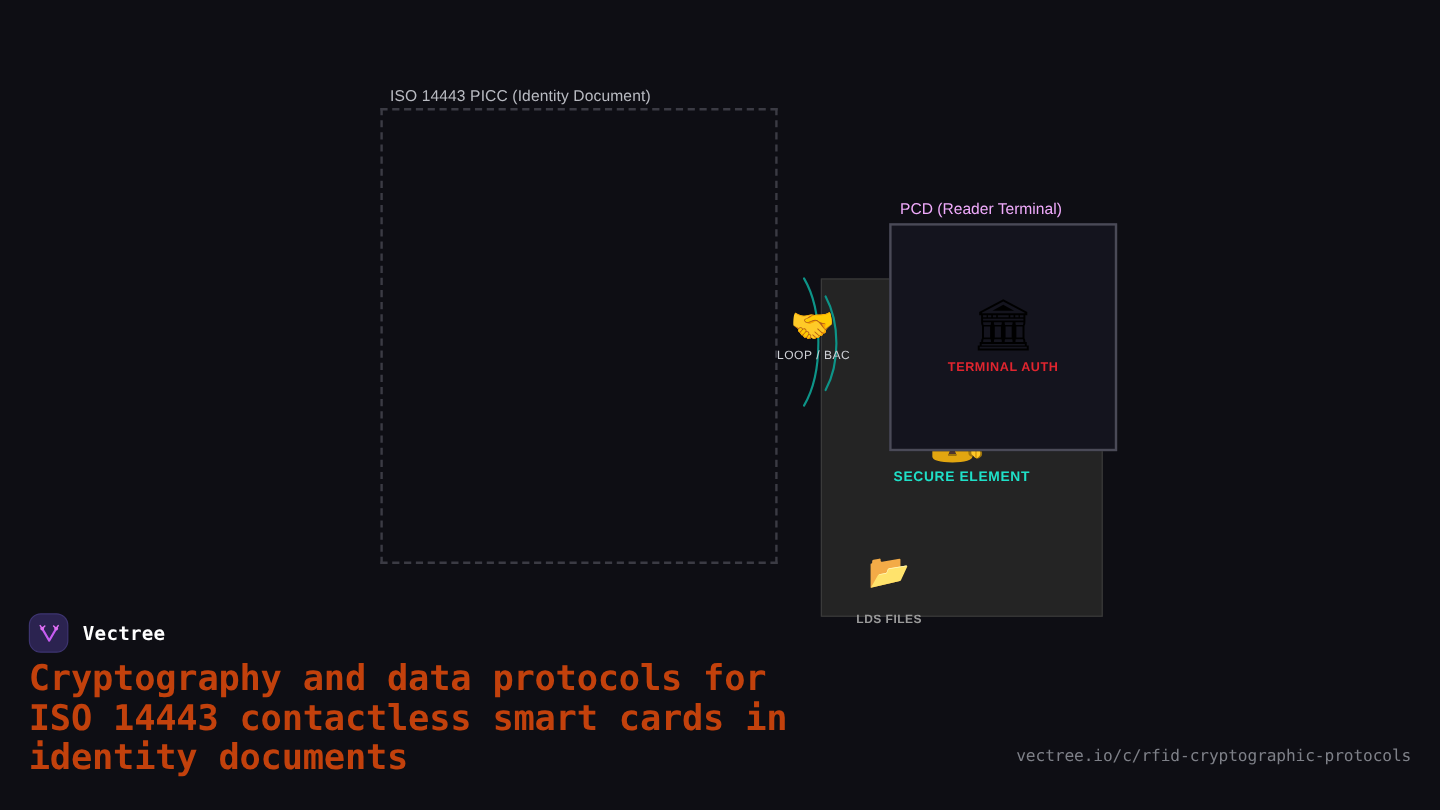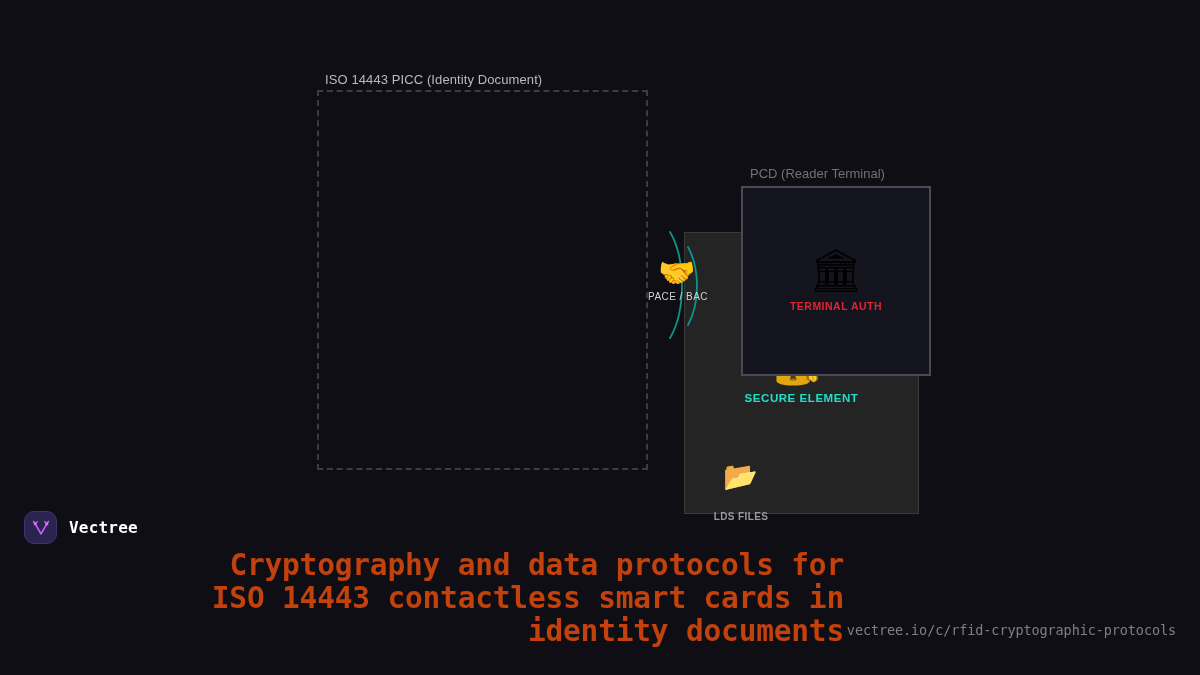--- a/index.html
+++ b/index.html
@@ -74,34 +74,34 @@
   }
   #link-caption {
     position:absolute; left:-10px; top:66px; width:96px;
     text-align:center; font-size:10px; color:#cfd1d6;
     letter-spacing:.45px; white-space:nowrap;
   }
 
   
   #pcd-label {
     position:absolute; left:750px; top:166px;
-    font-size:13px; color:#737373; white-space:nowrap;
+    font-size:13px; color:#f0abfc; white-space:nowrap;
   }
   #pcd-box {
     position:absolute; left:741px; top:186px;
     width:190px; height:190px;
     background:#14141e;
     border:2px solid #4a4a57;
   }
   #node-terminal { top:62px; }
   #node-terminal .glyph { font-size:42px; }
   #node-terminal .cap { font-size:10.5px; color:#e0252f; margin-top:8px; letter-spacing:.5px; }
 
   
-  #footer { position:absolute; left:0; top:495px; width:1200px; height:180px;text-align:right; }
+  #footer { position:absolute; left:0; top:495px; width:1200px; height:180px; }
 
   #brand { position:absolute; left:24px; top:16px; display:flex; align-items:center; gap:12px; }
   #brand-logo {
     width:33px; height:33px; border-radius:10px;
     background:#2b2350; border:1px solid #3d3470;
     display:flex; align-items:center; justify-content:center;
   }
   #brand-name {
     font-family:"DejaVu Sans Mono","Liberation Mono",monospace;
     font-size:16px; font-weight:bold; color:#ffffff; letter-spacing:.2px;
@@ -149,21 +149,21 @@
 
     </div>
   </div>
 
   <div id="link-zone">
     <svg id="link-arcs" viewBox="0 0 75 120">
       <path d="M 30 7 C 46 34, 46 86, 30 113" fill="none" stroke="#0d9488" stroke-width="1.8" stroke-linecap="round"></path>
       <path d="M 48 22 C 60 44, 60 78, 48 100" fill="none" stroke="#0d9488" stroke-width="1.8" stroke-linecap="round"></path>
     </svg>
     <div id="link-hands">🤝</div>
-    <div id="link-caption">PACE / BAC</div>
+    <div id="link-caption">LOOP / BAC</div>
   </div>
 
   <div id="pcd-label">PCD (Reader Terminal)</div>
 
   <div id="pcd-box">
     <div class="node" id="node-terminal">
       <span class="glyph">🏛</span>
       <span class="cap">TERMINAL AUTH</span>
     </div>
   </div>

